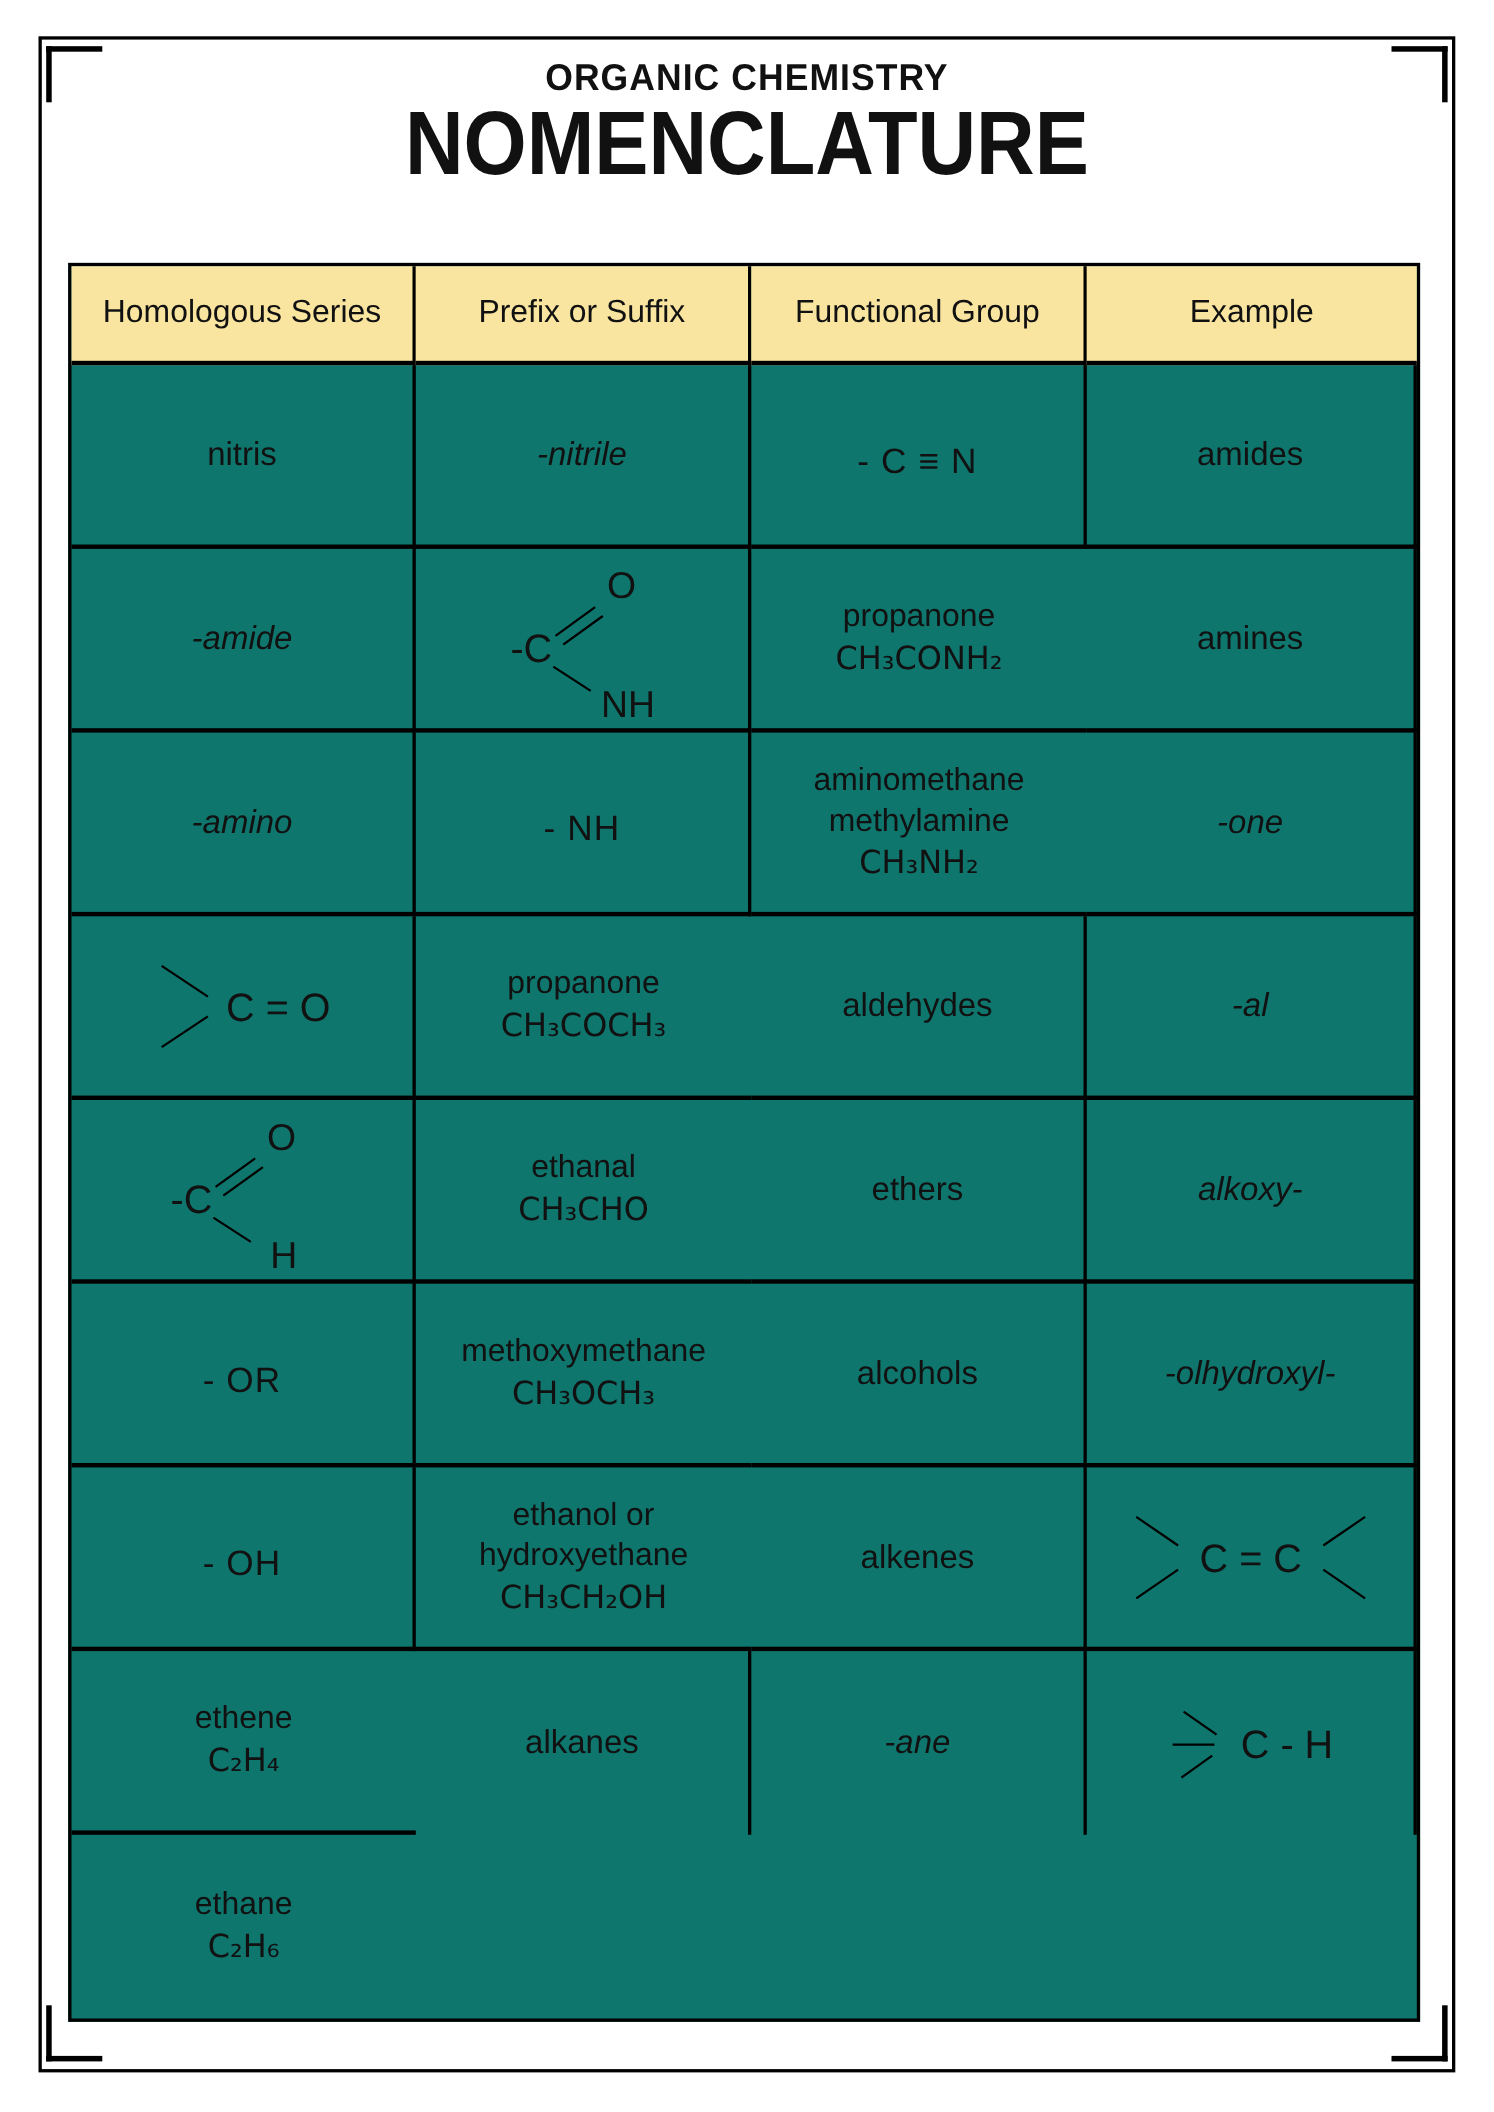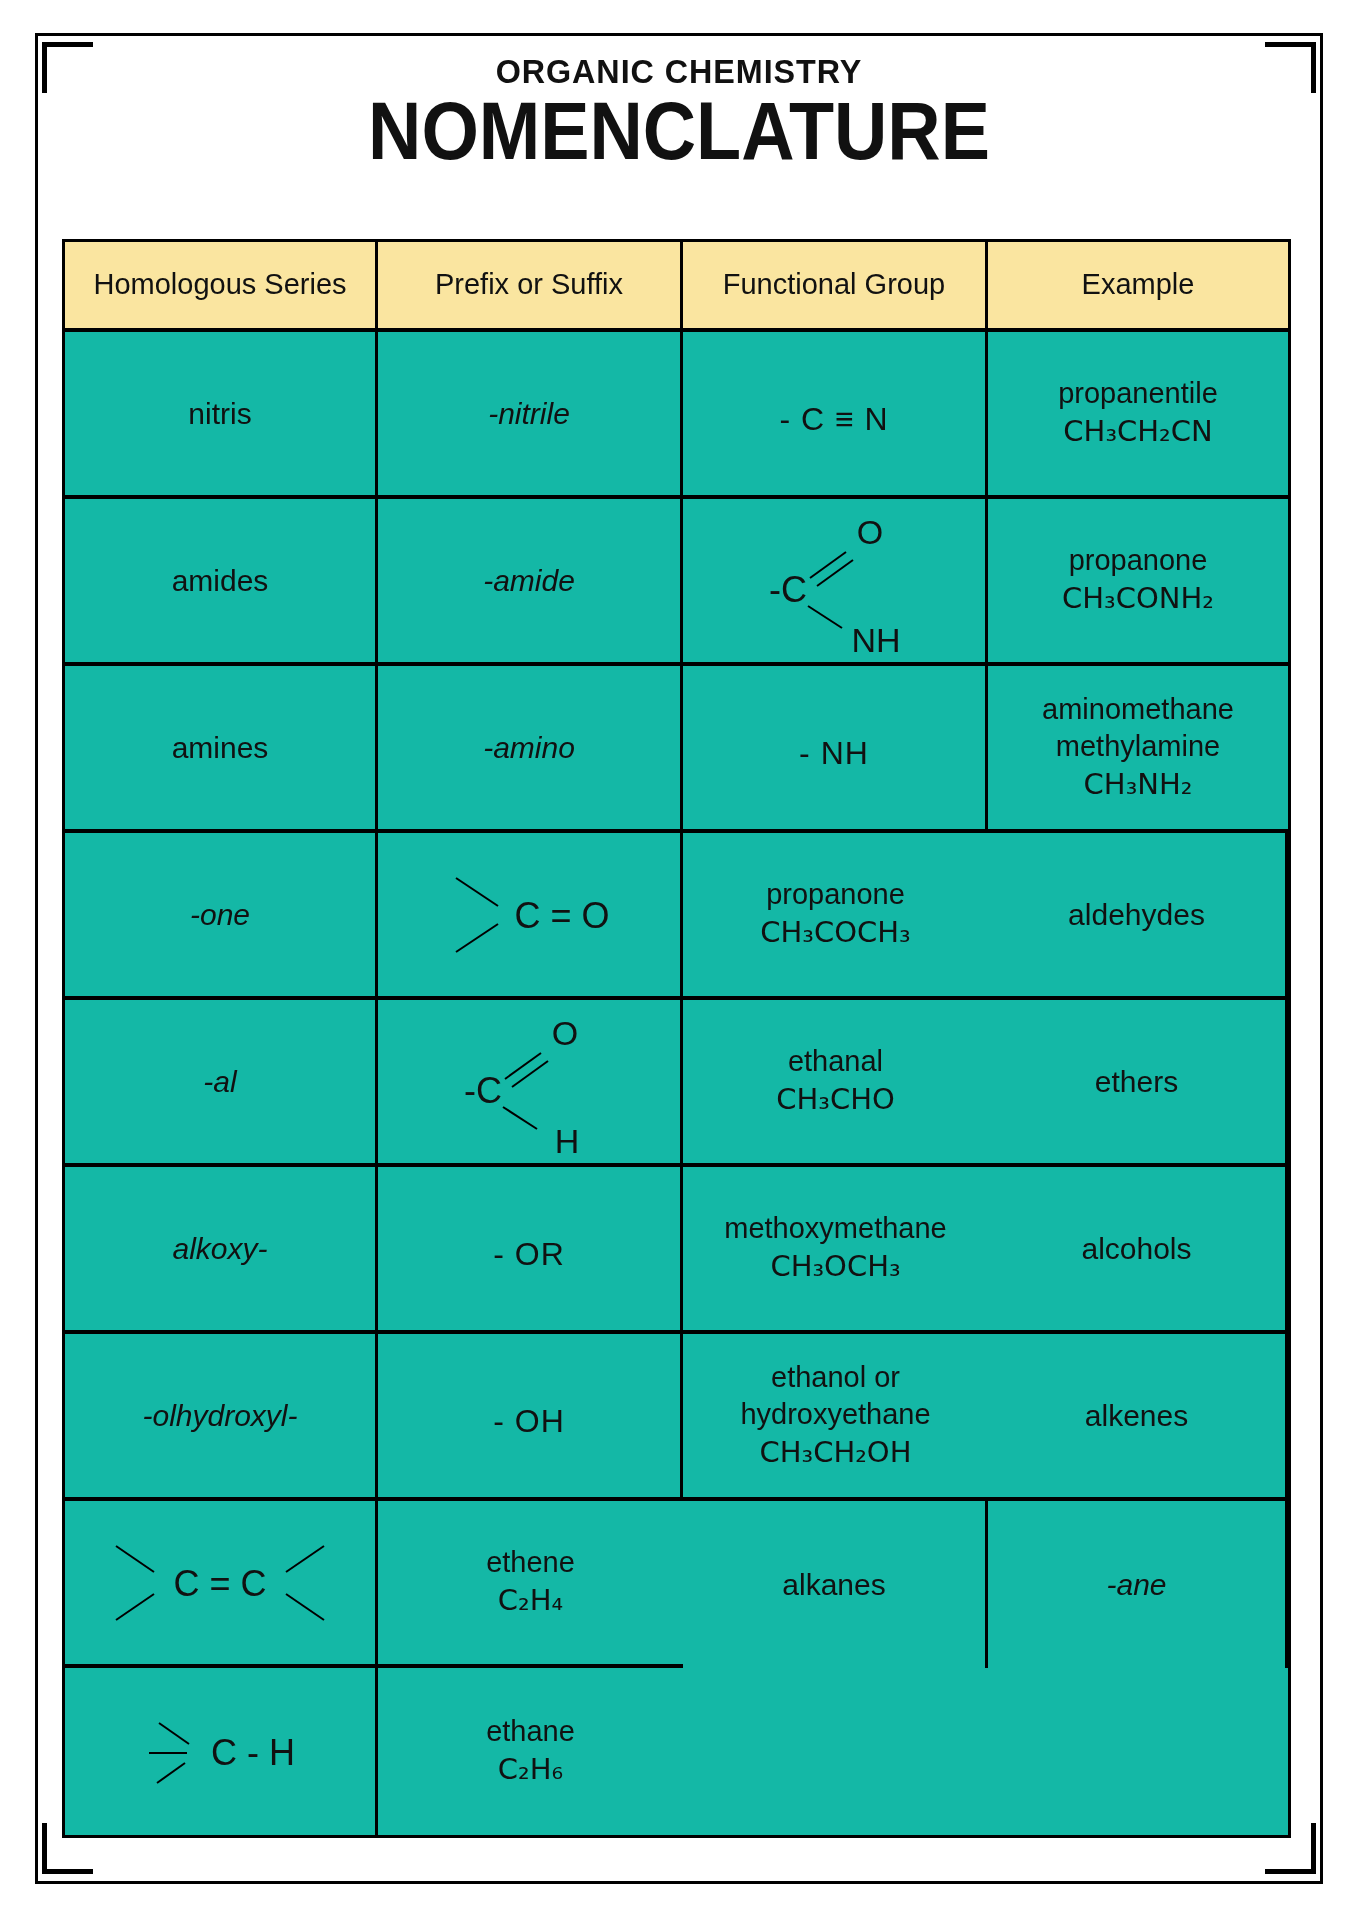--- a/index.html
+++ b/index.html
@@ -14,21 +14,21 @@
   .corner.bl{left:42px;bottom:46px;border-left:5px solid #000;border-bottom:5px solid #000;}
   .corner.br{right:42px;bottom:46px;border-right:5px solid #000;border-bottom:5px solid #000;}
 
   .title-small{position:absolute;left:0;right:0;top:52px;text-align:center;
       font-size:34px;font-weight:600;letter-spacing:1px;transform:scaleX(0.95);}
   .title-large{position:absolute;left:0;right:0;top:84px;text-align:center;
       font-size:82px;font-weight:700;letter-spacing:0px;transform:scaleX(0.9);}
 
   .nomtable{position:absolute;left:62px;top:239px;width:1223px;border:3px solid #000;
       display:grid;grid-template-columns:313px 305px 305px 1fr;
-      grid-template-rows:90px repeat(9,167px);background:#14b8a6;}
+      grid-template-rows:90px repeat(9,167px);background:#0f766e;}
   .cell{border-right:3px solid #000;border-bottom:4px solid #000;
       display:flex;flex-direction:column;align-items:center;justify-content:center;
       text-align:center;padding:2px 6px;box-sizing:border-box;overflow:hidden;}
   .cell.last-col{border-right:none;}
   .cell.last-row{border-bottom:none;}
   .cell.head{background:#FAE5A0;font-size:29px;font-weight:500;line-height:1.15;}
   .series{font-size:30px;}
   .prefix{font-size:30px;font-style:italic;font-weight:500;}
   .fg-line{font-size:32px;font-weight:500;letter-spacing:1px;margin-top:12px;}
   .ex-name{font-size:29px;line-height:1.28;}
@@ -61,24 +61,20 @@
 
     <div class="cell">
         <span class="series">nitris</span>
       </div>
     <div class="cell">
         <span class="prefix">-nitrile</span>
       </div>
     <div class="cell">
         <span class="fg-line">- C ≡ N</span>
       </div>
-    <div class="cell last-col">
-      <div class="ex-name">propanentile</div>
-      <div class="ex-formula">CH₃CH₂CN</div>
-    </div>
 
     <div class="cell">
         <span class="series">amides</span>
       </div>
     <div class="cell">
         <span class="prefix">-amide</span>
       </div>
     <div class="cell">
       <svg class="fg-svg" width="220" height="158" viewBox="0 0 220 158">
         <line x1="86" y1="76" x2="122" y2="50"></line>

